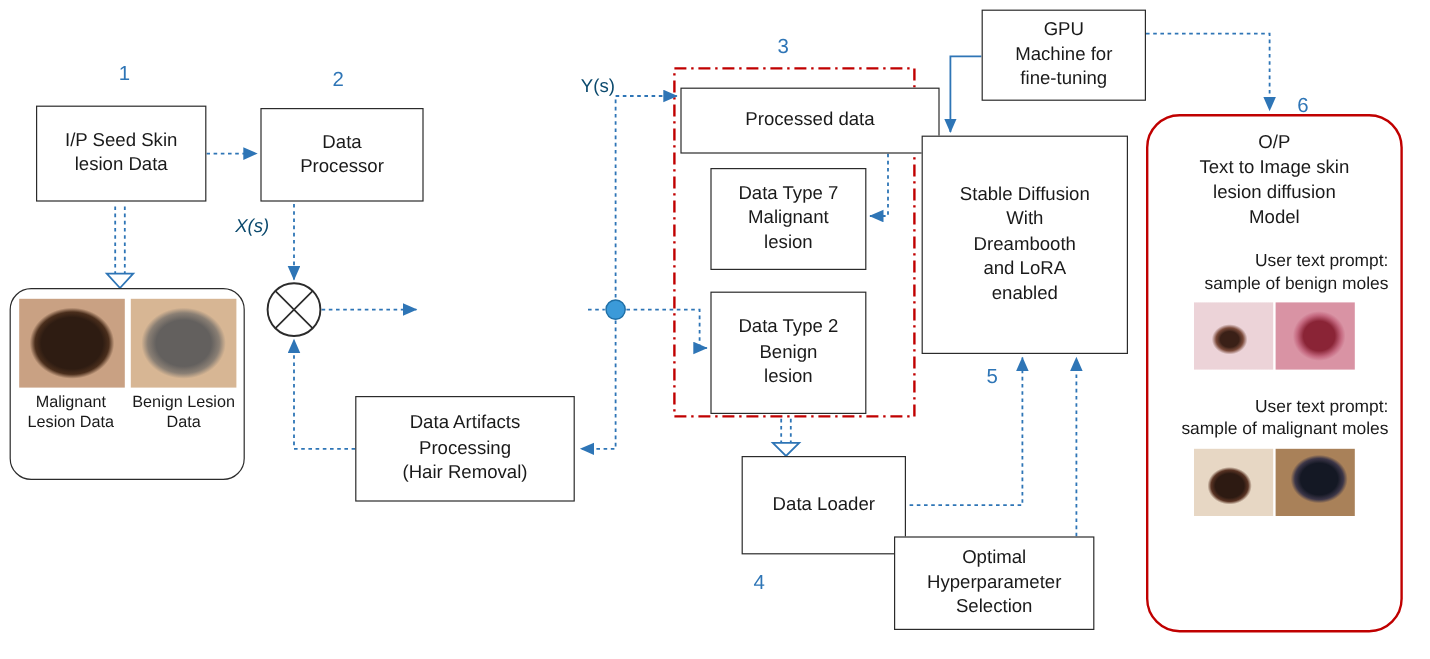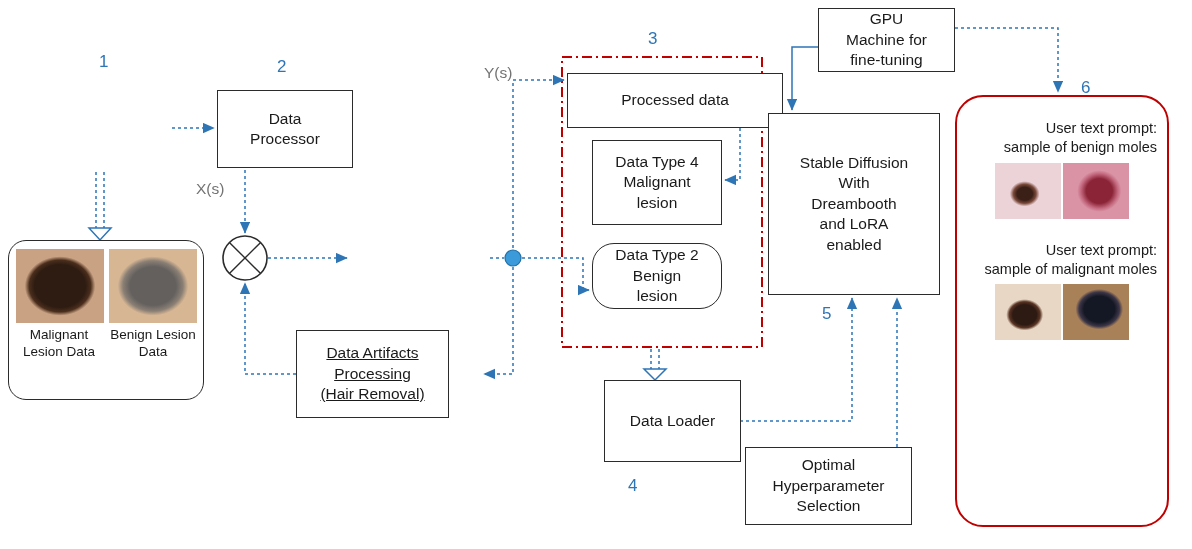--- a/index.html
+++ b/index.html
@@ -2,21 +2,21 @@
 <html><head>
 <meta charset="utf-8">
 <style>
   html,body{margin:0;padding:0;background:#ffffff;}
   body{font-family:"Liberation Sans", sans-serif;}
   .stage{position:relative;width:1192px;height:549px;background:#ffffff;overflow:hidden;color:#1a1a1a;}
   .conn-layer{position:absolute;left:0;top:0;z-index:1;}
   .box{position:absolute;border:1.6px solid #2b2b2b;background:#ffffff;display:flex;align-items:center;justify-content:center;
        text-align:center;font-size:15.5px;line-height:1.32;white-space:pre-line;z-index:2;box-sizing:border-box;}
   .num{position:absolute;color:#2E75B6;font-size:17px;z-index:3;}
-  .sig{position:absolute;font-size:15.5px;color:#737373;z-index:3;}
+  .sig{position:absolute;font-size:15.5px;color:#0c4a6e;z-index:3;}
   .rounded-panel{position:absolute;border:1.6px solid #2b2b2b;border-radius:18px;background:#ffffff;z-index:2;box-sizing:border-box;padding:8px 6px;}
   .img-row{display:flex;gap:5px;justify-content:center;}
   .lesion-img{width:88px;height:74px;}
   .cap-row{display:flex;justify-content:center;gap:6px;margin-top:4px;}
   .cap{width:92px;font-size:13.5px;line-height:1.25;text-align:center;white-space:pre-line;}
   .img-mal-seed{background:radial-gradient(closest-side at 50% 50%, #2e1c12 58%, #4a2e1c 70%, #c9a183 80%);}
   .img-ben-seed{background:radial-gradient(closest-side at 50% 50%, #63605e 52%, #8a7f74 68%, #d7b694 80%);}
   .out-panel{position:absolute;border:2px solid #C00000;border-radius:28px;background:#ffffff;z-index:2;box-sizing:border-box;padding:12px 10px;}
   .out-title{text-align:center;font-size:15.5px;line-height:1.35;white-space:pre-line;margin-bottom:16px;}
   .prompt{font-size:14.5px;line-height:1.3;white-space:pre-line;margin:10px 0 6px 2px;text-align:right;}
@@ -75,62 +75,68 @@
     <circle cx="513" cy="258" r="8" fill="#3B9AD9" stroke="#1F6FA6" stroke-width="1.2"></circle>
   </svg>
 
   <div class="num" style="left:99px;top:52px;">1</div>
   <div class="num" style="left:277px;top:57px;">2</div>
   <div class="num" style="left:648px;top:29px;">3</div>
   <div class="num" style="left:628px;top:476px;">4</div>
   <div class="num" style="left:822px;top:304px;">5</div>
   <div class="num" style="left:1081px;top:78px;">6</div>
 
-  <div class="sig" style="left:196px;top:180px;">X(s)</div>
+  <div class="sig" style="left:196px;top:180px;font-style:italic;">X(s)</div>
   <div class="sig" style="left:484px;top:64px;">Y(s)</div>
 
+  <div class="box" style="left:30px;top:88px;width:142px;height:80px;">I/P Seed Skin
+lesion Data</div>
   <div class="box" style="left:217px;top:90px;width:136px;height:78px;">Data
 Processor</div>
-  <div class="box" style="left:296px;top:330px;width:153px;height:88px;text-decoration:underline;">Data Artifacts
+  <div class="box" style="left:296px;top:330px;width:183px;height:88px;">Data Artifacts
 Processing
 (Hair Removal)</div>
   <div class="box" style="left:567px;top:73px;width:216px;height:55px;">Processed data</div>
-  <div class="box" style="left:592px;top:140px;width:130px;height:85px;">Data Type 4
+  <div class="box" style="left:592px;top:140px;width:130px;height:85px;">Data Type 7
 Malignant
 lesion</div>
-  <div class="box" style="left:592px;top:243px;width:130px;height:66px;border-radius:22px;">Data Type 2
+  <div class="box" style="left:592px;top:243px;width:130px;height:102px;">Data Type 2
 Benign
 lesion</div>
-  <div class="box" style="left:604px;top:380px;width:137px;height:82px;">Data Loader</div>
+  <div class="box" style="left:618px;top:380px;width:137px;height:82px;">Data Loader</div>
   <div class="box" style="left:745px;top:447px;width:167px;height:78px;">Optimal
 Hyperparameter
 Selection</div>
   <div class="box" style="left:768px;top:113px;width:172px;height:182px;">Stable Diffusion
 With
 Dreambooth
 and LoRA
 enabled</div>
-  <div class="box" style="left:818px;top:8px;width:137px;height:64px;">GPU
+  <div class="box" style="left:818px;top:8px;width:137px;height:76px;">GPU
 Machine for
 fine-tuning</div>
 
   <div class="rounded-panel" style="left:8px;top:240px;width:196px;height:160px;">
     <div class="img-row">
       <div class="lesion-img img-mal-seed"></div>
       <div class="lesion-img img-ben-seed"></div>
     </div>
     <div class="cap-row">
       <div class="cap">Malignant
 Lesion Data</div>
       <div class="cap">Benign Lesion
 Data</div>
     </div>
   </div>
 
   <div class="out-panel" style="left:955px;top:95px;width:214px;height:432px;">
+    <div class="out-title">O/P
+Text to Image skin
+lesion diffusion
+Model</div>
     <div class="prompt">User text prompt:
 sample of benign moles</div>
     <div class="out-img-row">
       <div class="out-img img-ben-1"></div>
       <div class="out-img img-ben-2"></div>
     </div>
     <div class="prompt" style="margin-top:22px;">User text prompt:
 sample of malignant moles</div>
     <div class="out-img-row">
       <div class="out-img img-mal-1"></div>

